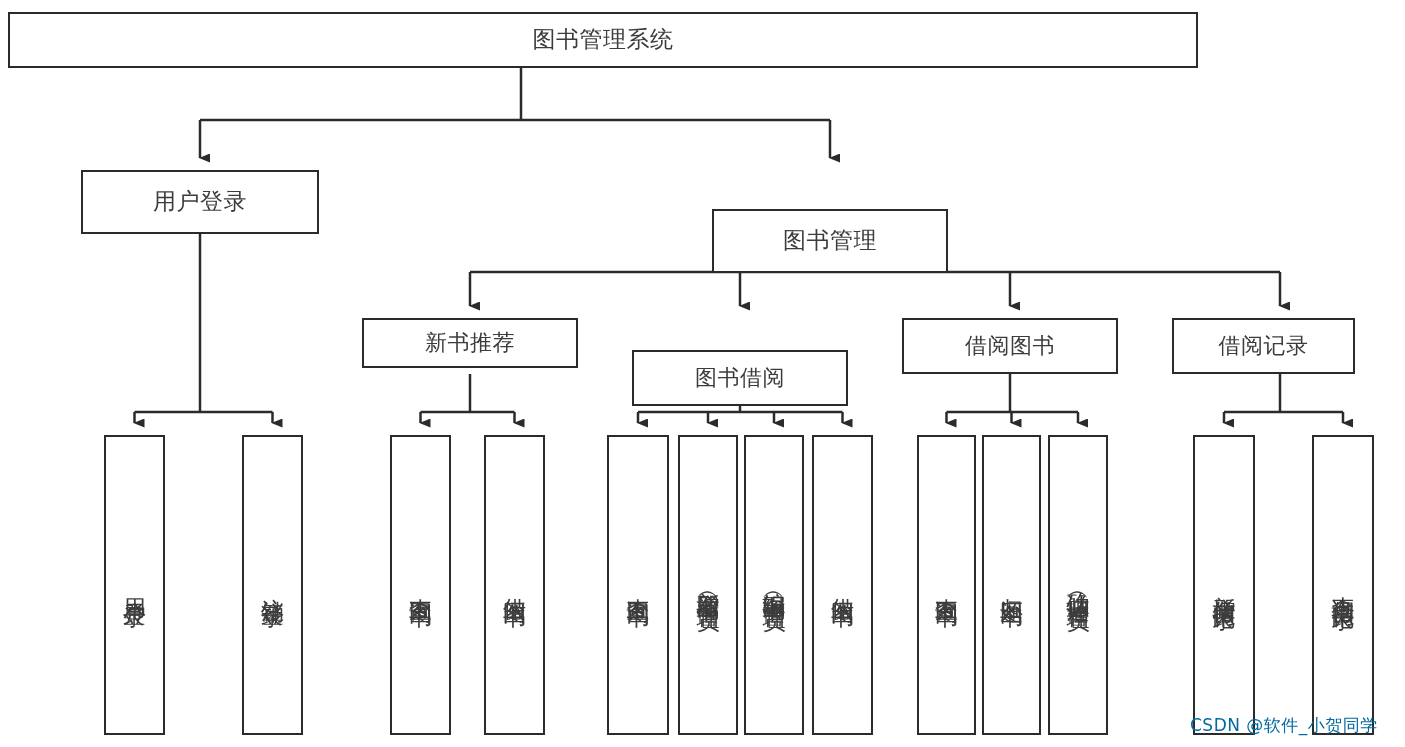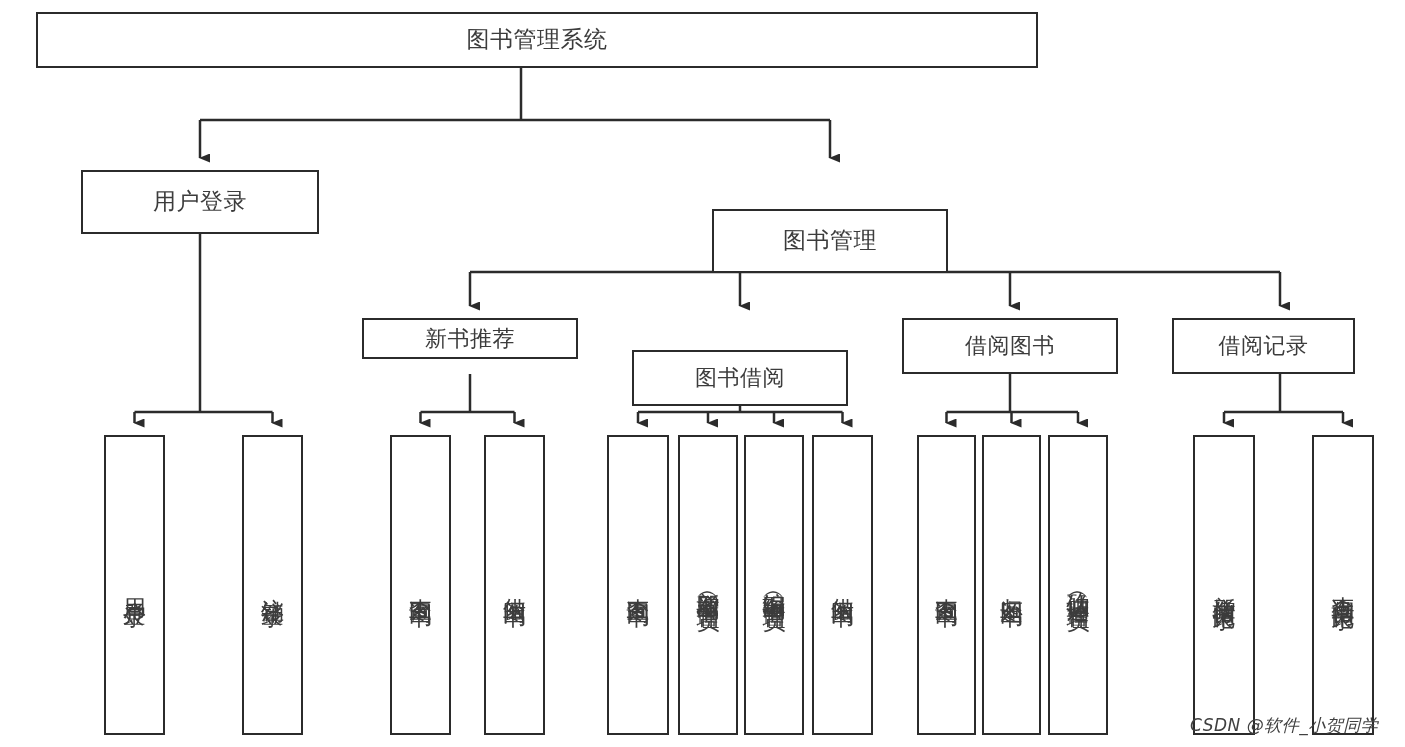--- a/index.html
+++ b/index.html
@@ -103,30 +103,30 @@
         <path d="M1011.5,412 L1011.5,423" marker-end="url(#arrowhead)"></path>
         <path d="M1078,412 L1078,423" marker-end="url(#arrowhead)"></path>
         <path d="M1280,374 L1280,412"></path>
         <path d="M1224,412 L1343,412"></path>
         <path d="M1224,412 L1224,423" marker-end="url(#arrowhead)"></path>
         <path d="M1343,412 L1343,423" marker-end="url(#arrowhead)"></path>
       </g>
   </svg>
 
   <div id="nodes-layer">
-      <div class="node-box level0" style="left: 36px; top: 12px; width: 1002px; height: 56px;">
+      <div class="node-box level0" style="left: 8px; top: 12px; width: 1190px; height: 56px;">
         <div class="node-label">图书管理系统</div>
       </div>
       <div class="node-box level1" style="left: 81px; top: 170px; width: 238px; height: 64px;">
         <div class="node-label">用户登录</div>
       </div>
       <div class="node-box level1" style="left: 712px; top: 170px; width: 236px; height: 64px; margin-top: 39px;">
         <div class="node-label">图书管理</div>
       </div>
-      <div class="node-box level2" style="left: 362px; top: 318px; width: 216px; height: 41px;">
+      <div class="node-box level2" style="left: 362px; top: 318px; width: 216px; height: 50px;">
         <div class="node-label">新书推荐</div>
       </div>
       <div class="node-box level2" style="left: 632px; top: 318px; width: 216px; height: 56px; margin-top: 32px;">
         <div class="node-label">图书借阅</div>
       </div>
       <div class="node-box level2" style="left: 902px; top: 318px; width: 216px; height: 56px;">
         <div class="node-label">借阅图书</div>
       </div>
       <div class="node-box level2" style="left: 1172px; top: 318px; width: 183px; height: 56px;">
         <div class="node-label">借阅记录</div>
@@ -165,15 +165,15 @@
         <div class="node-label">确认归还（管理员）</div>
       </div>
       <div class="node-box level3 vertical" style="left: 1193px; top: 435px; width: 62px; height: 300px;">
         <div class="node-label">新增借阅记录</div>
       </div>
       <div class="node-box level3 vertical" style="left: 1312px; top: 435px; width: 62px; height: 300px;">
         <div class="node-label">查询借阅记录</div>
       </div>
     </div>
 
-  <div class="watermark" style="left: 1190px; top: 714px; color: #404040; font-style: italic;">CSDN @软件_小贺同学</div>
+  <div class="watermark" style="left: 1190px; top: 714px; color: #0369a1;">CSDN @软件_小贺同学</div>
 
 </div>
 
 </body></html>

